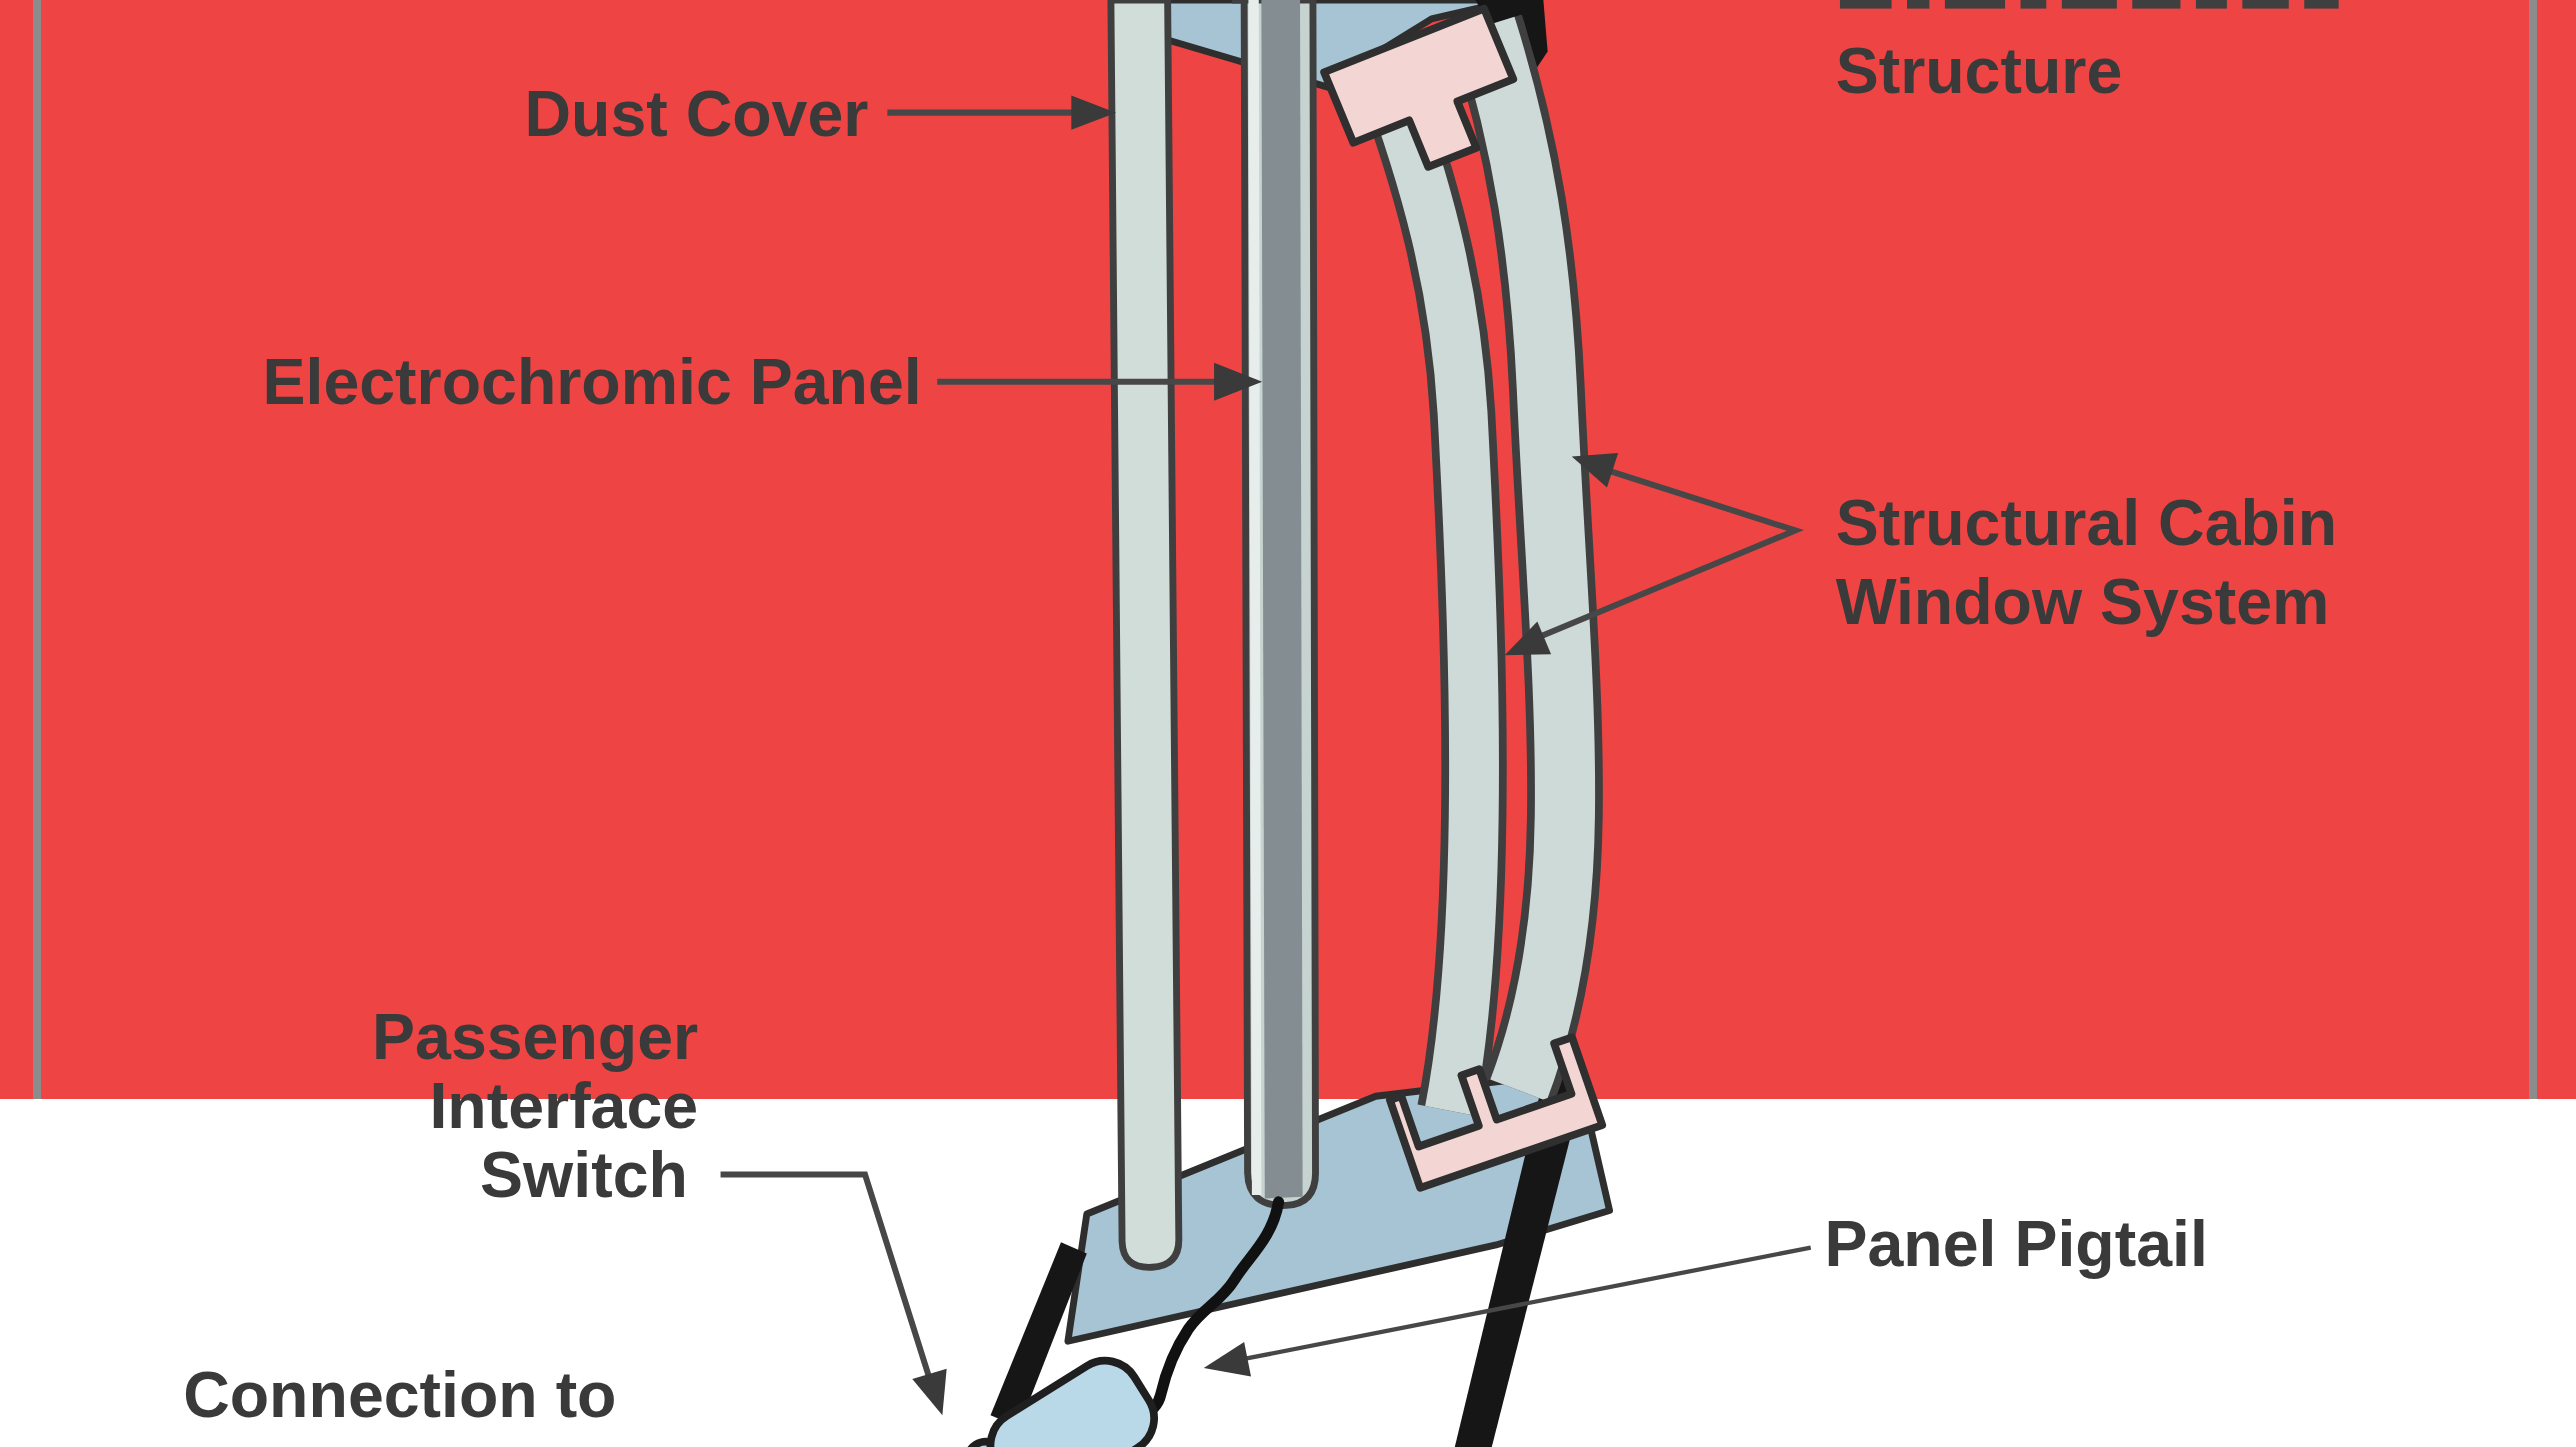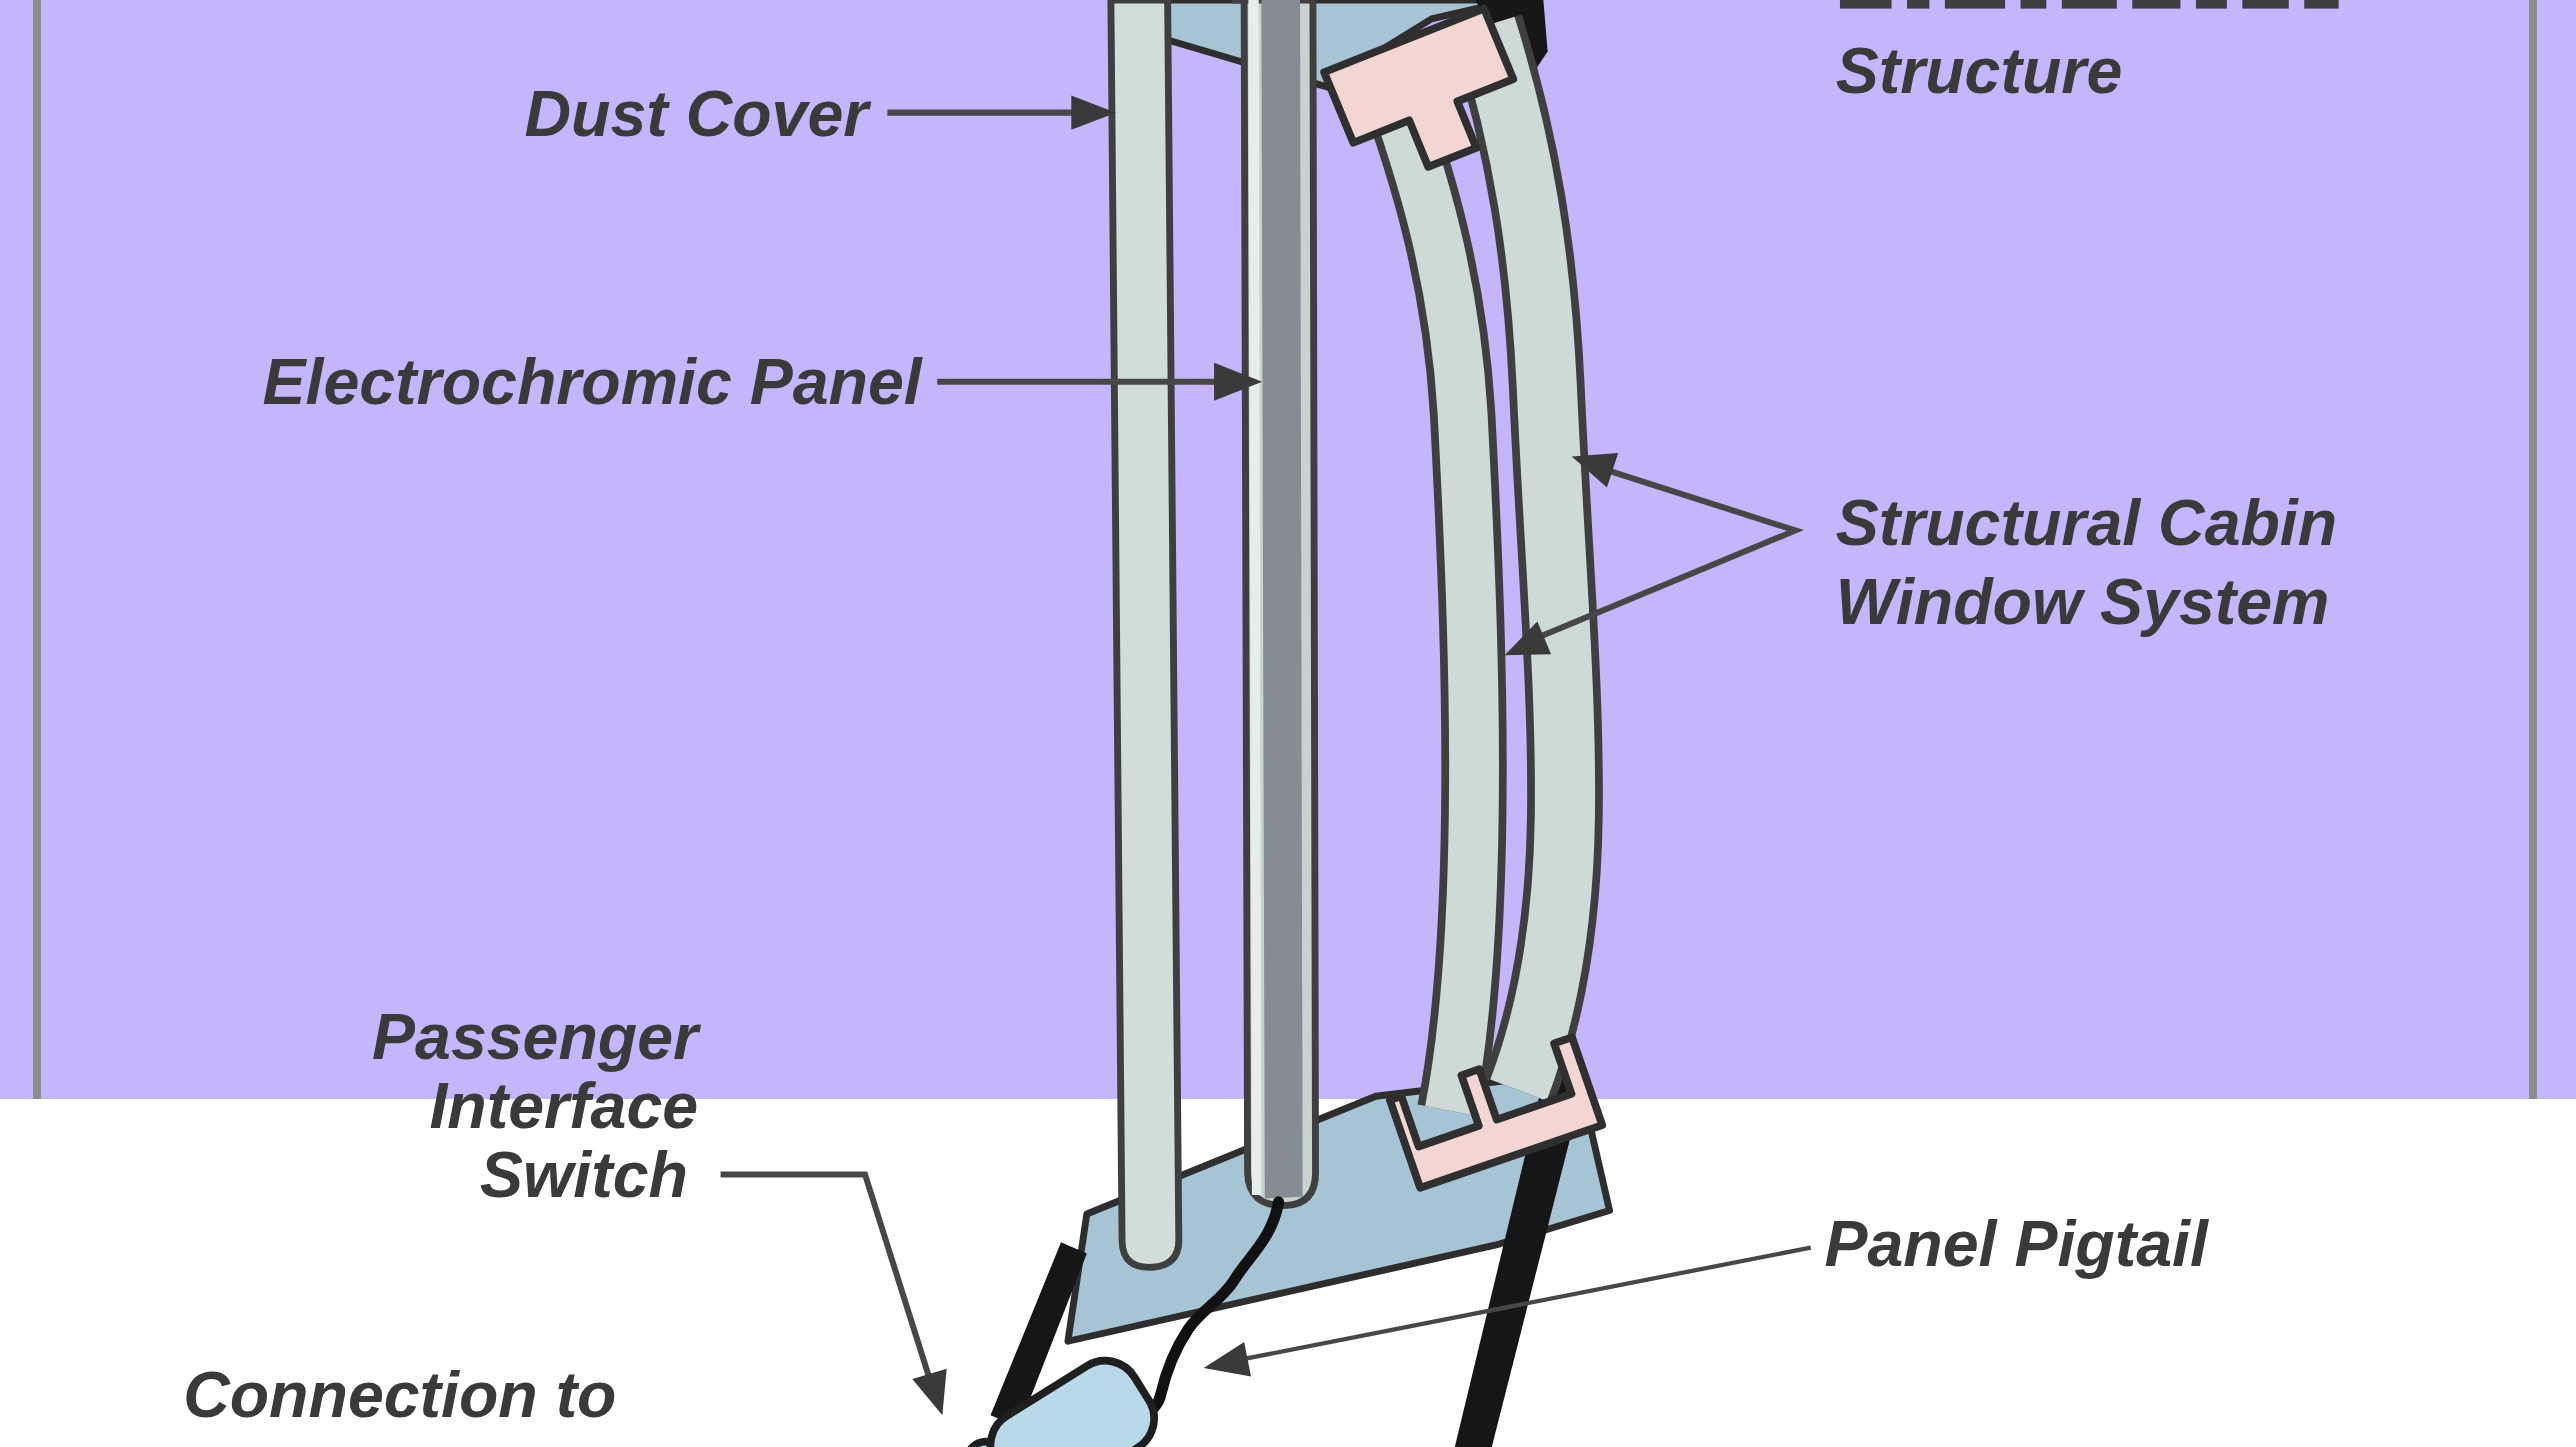--- a/index.html
+++ b/index.html
@@ -1,17 +1,17 @@
 <!DOCTYPE html>
 <html style="font-size:13.8px"><head>
 <meta charset="utf-8">
 <style>
   html,body{margin:0;padding:0;background:#ffffff;}
   body{width:2576px;height:1447px;overflow:hidden;font-family:"Liberation Sans",sans-serif;}
-  .stage{position:relative;width:2576px;height:1099px;background:#c4b5fd;font-style:italic;}
+  .stage{position:relative;width:2576px;height:1099px;background:#ef4444;}
   .border-line{position:absolute;top:0;bottom:0;width:7.7px;background:#8c8c8c;}
   .border-line.left{left:33px;}
   .border-line.right{left:2529px;}
   svg{position:absolute;left:0;top:0;}
   svg text{font-family:"Liberation Sans",sans-serif;font-weight:700;fill:#3a3a3a;font-size:75px;}
 </style>
 </head>
 <body>
 
 <div class="stage">

